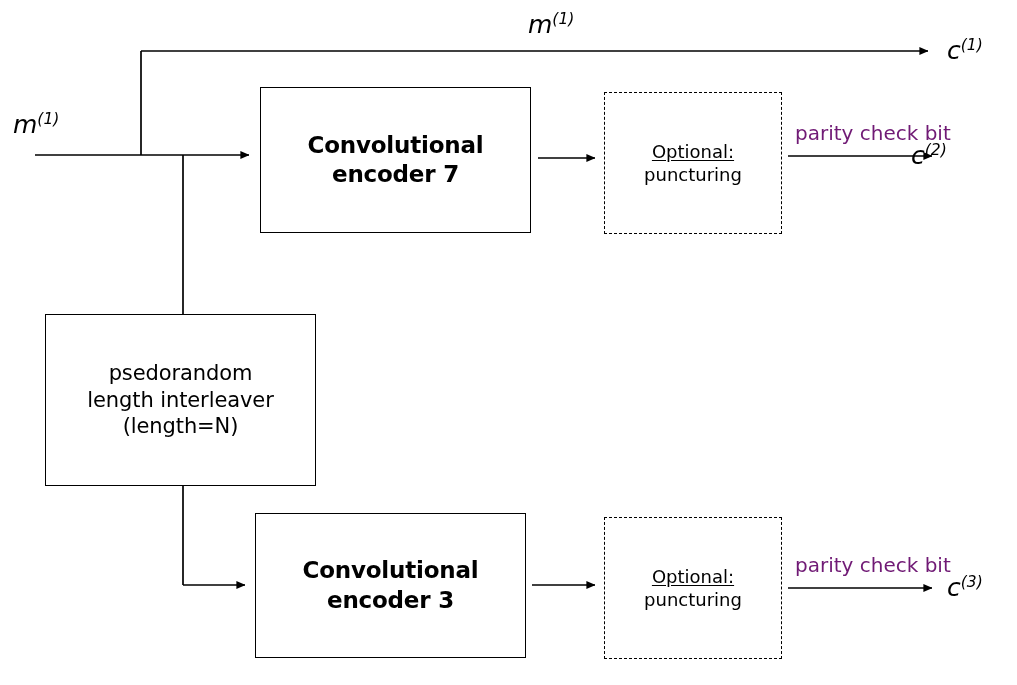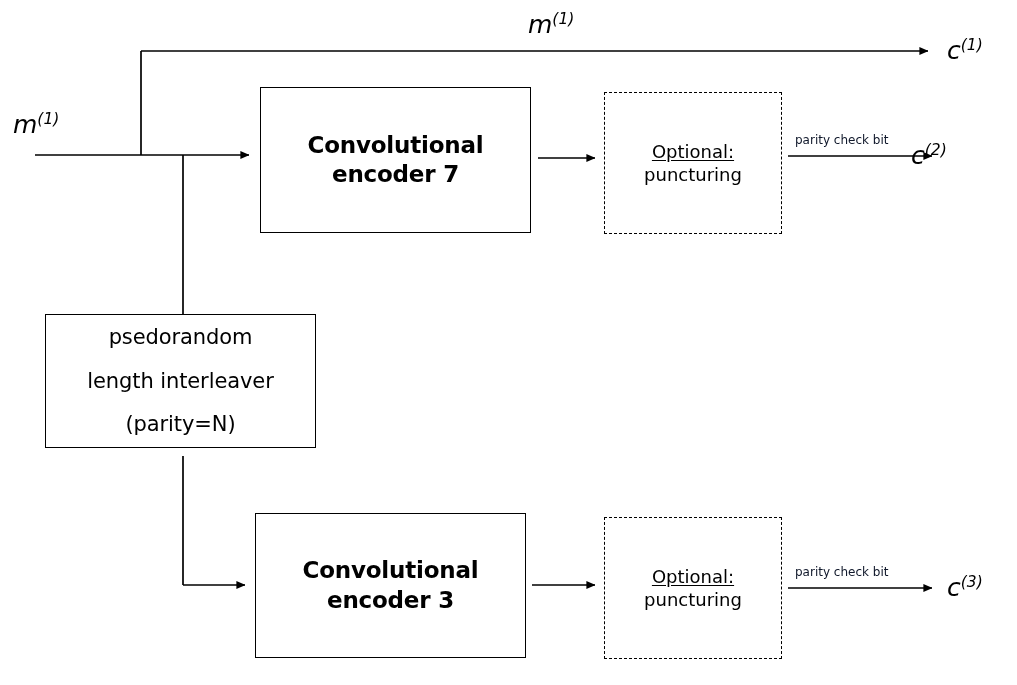--- a/index.html
+++ b/index.html
@@ -51,24 +51,23 @@
   
   .punct{
     font-size:18px;
     font-weight:normal;
   }
   .punct .u{ text-decoration:underline; text-underline-offset:2px; }
 
   .label{
     position:absolute;
     white-space:nowrap;
-    font-size:12px;
+    font-size:20px;
     font-weight:normal;
-    color:#0f172a;
-    margin-top:12px;
+    color:#701a75;
   }
   .sig{
     position:absolute;
     white-space:nowrap;
     font-style:italic;
     font-size:25px;
     font-family:"DejaVu Sans","Liberation Sans",sans-serif;
     color:#000000;
   }
   .sig sup{
@@ -117,24 +116,24 @@
   <div class="node solid encoder" style="left:260px; top:87px; width:271px; height:146px;">
     <span class="ln">Convolutional</span>
     <span class="ln">encoder 7</span>
   </div>
 
   <div class="node dashed punct" style="left:604px; top:92px; width:178px; height:142px;">
     <span class="ln u">Optional:</span>
     <span class="ln">puncturing</span>
   </div>
 
-  <div class="node solid interleaver" style="left:45px; top:314px; width:271px; height:134px;gap:17px;">
+  <div class="node solid interleaver" style="left:45px; top:314px; width:271px; height:172px;">
     <span class="ln">psedorandom</span>
     <span class="ln">length interleaver</span>
-    <span class="ln">(parity=N)</span>
+    <span class="ln">(length=N)</span>
   </div>
 
   <div class="node solid encoder" style="left:255px; top:513px; width:271px; height:145px;">
     <span class="ln">Convolutional</span>
     <span class="ln">encoder 3</span>
   </div>
 
   <div class="node dashed punct" style="left:604px; top:517px; width:178px; height:142px;">
     <span class="ln u">Optional:</span>
     <span class="ln">puncturing</span>

